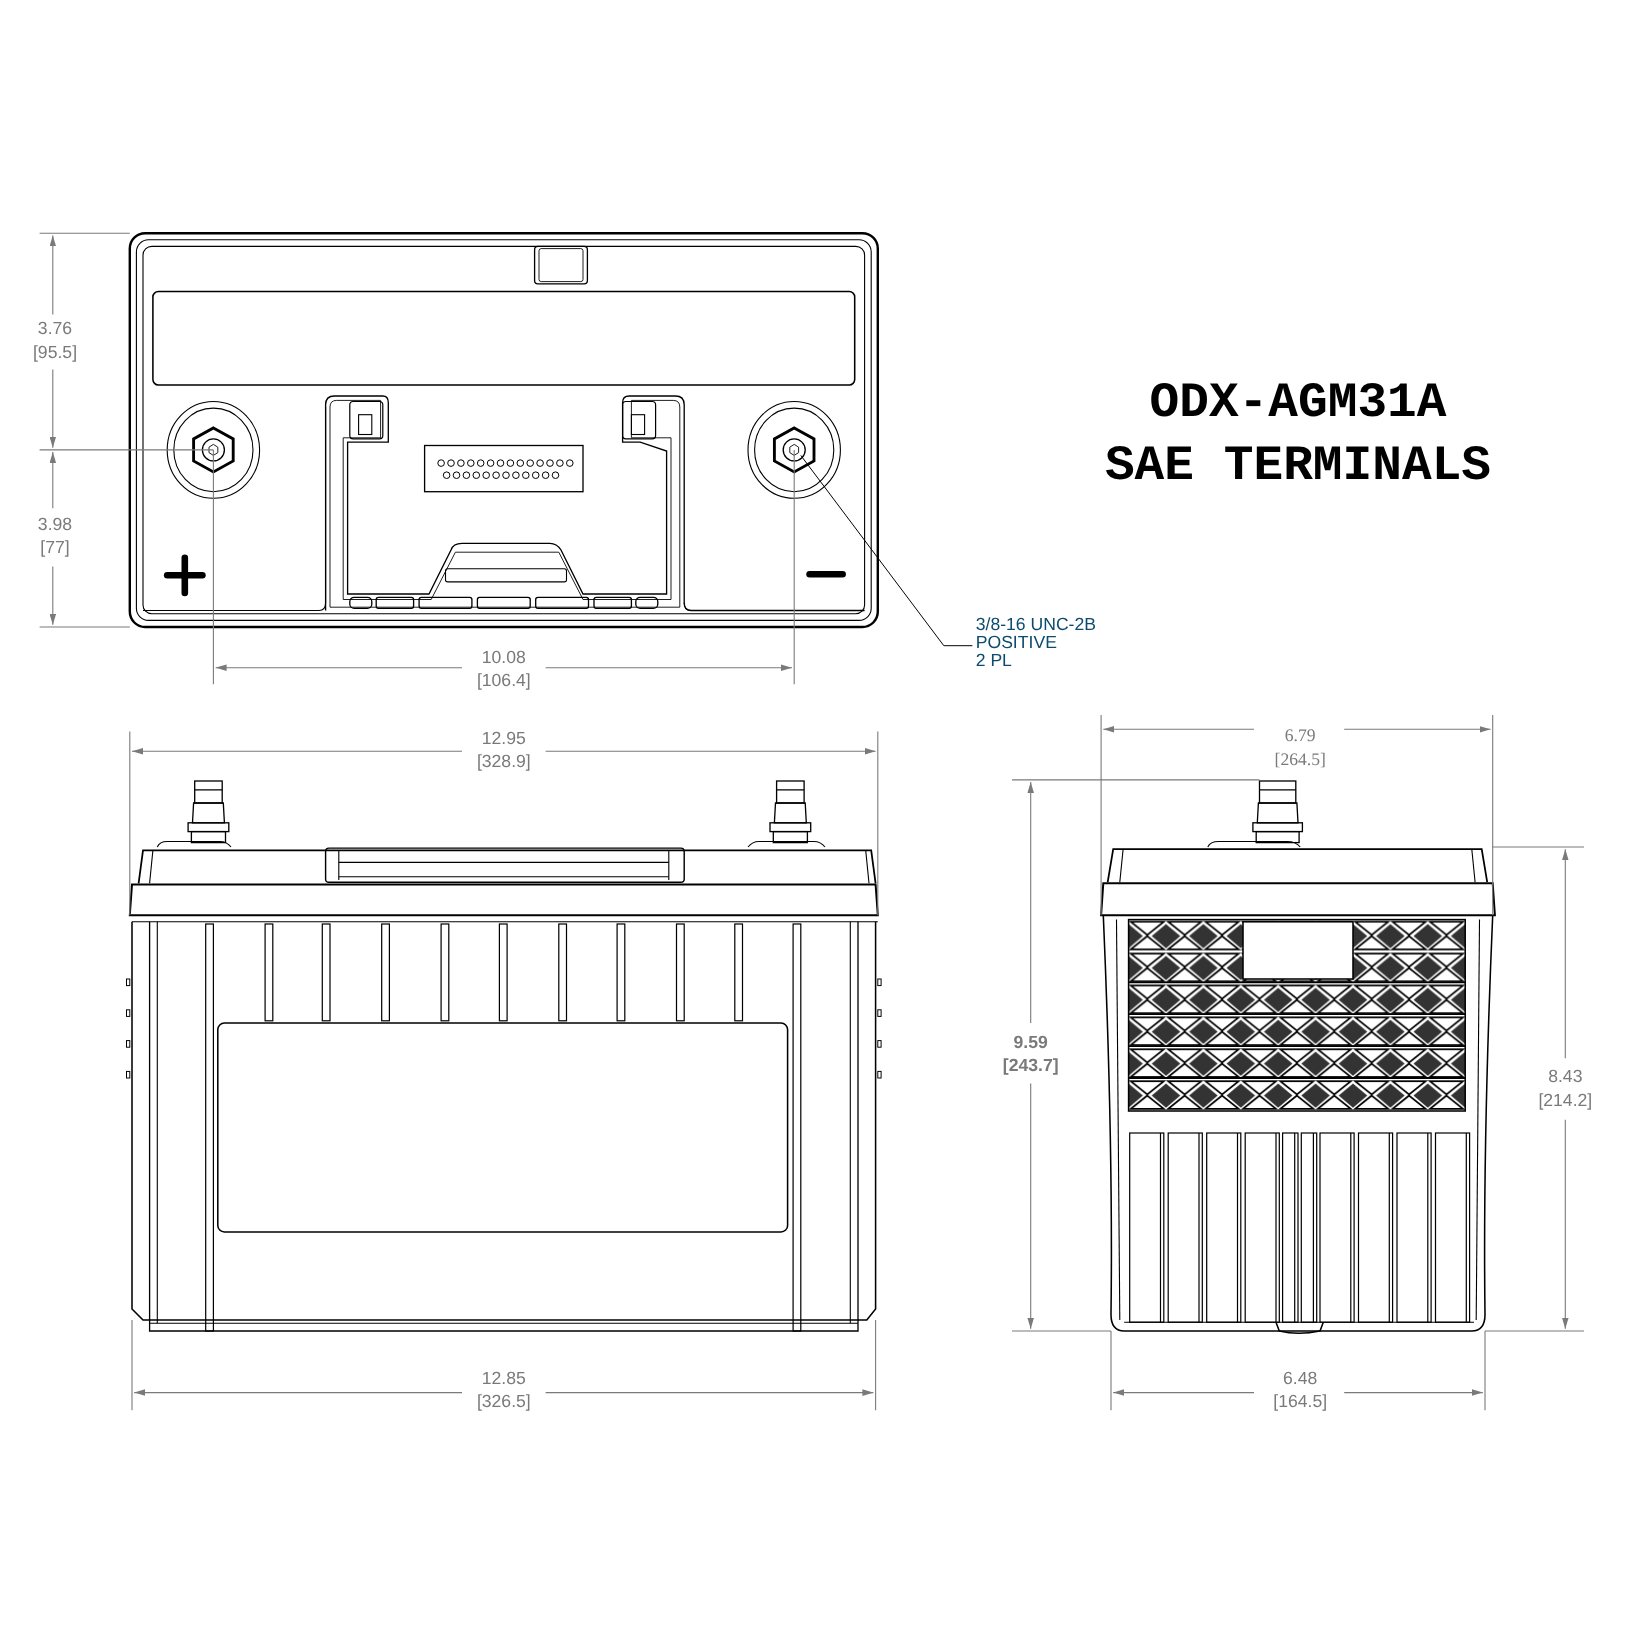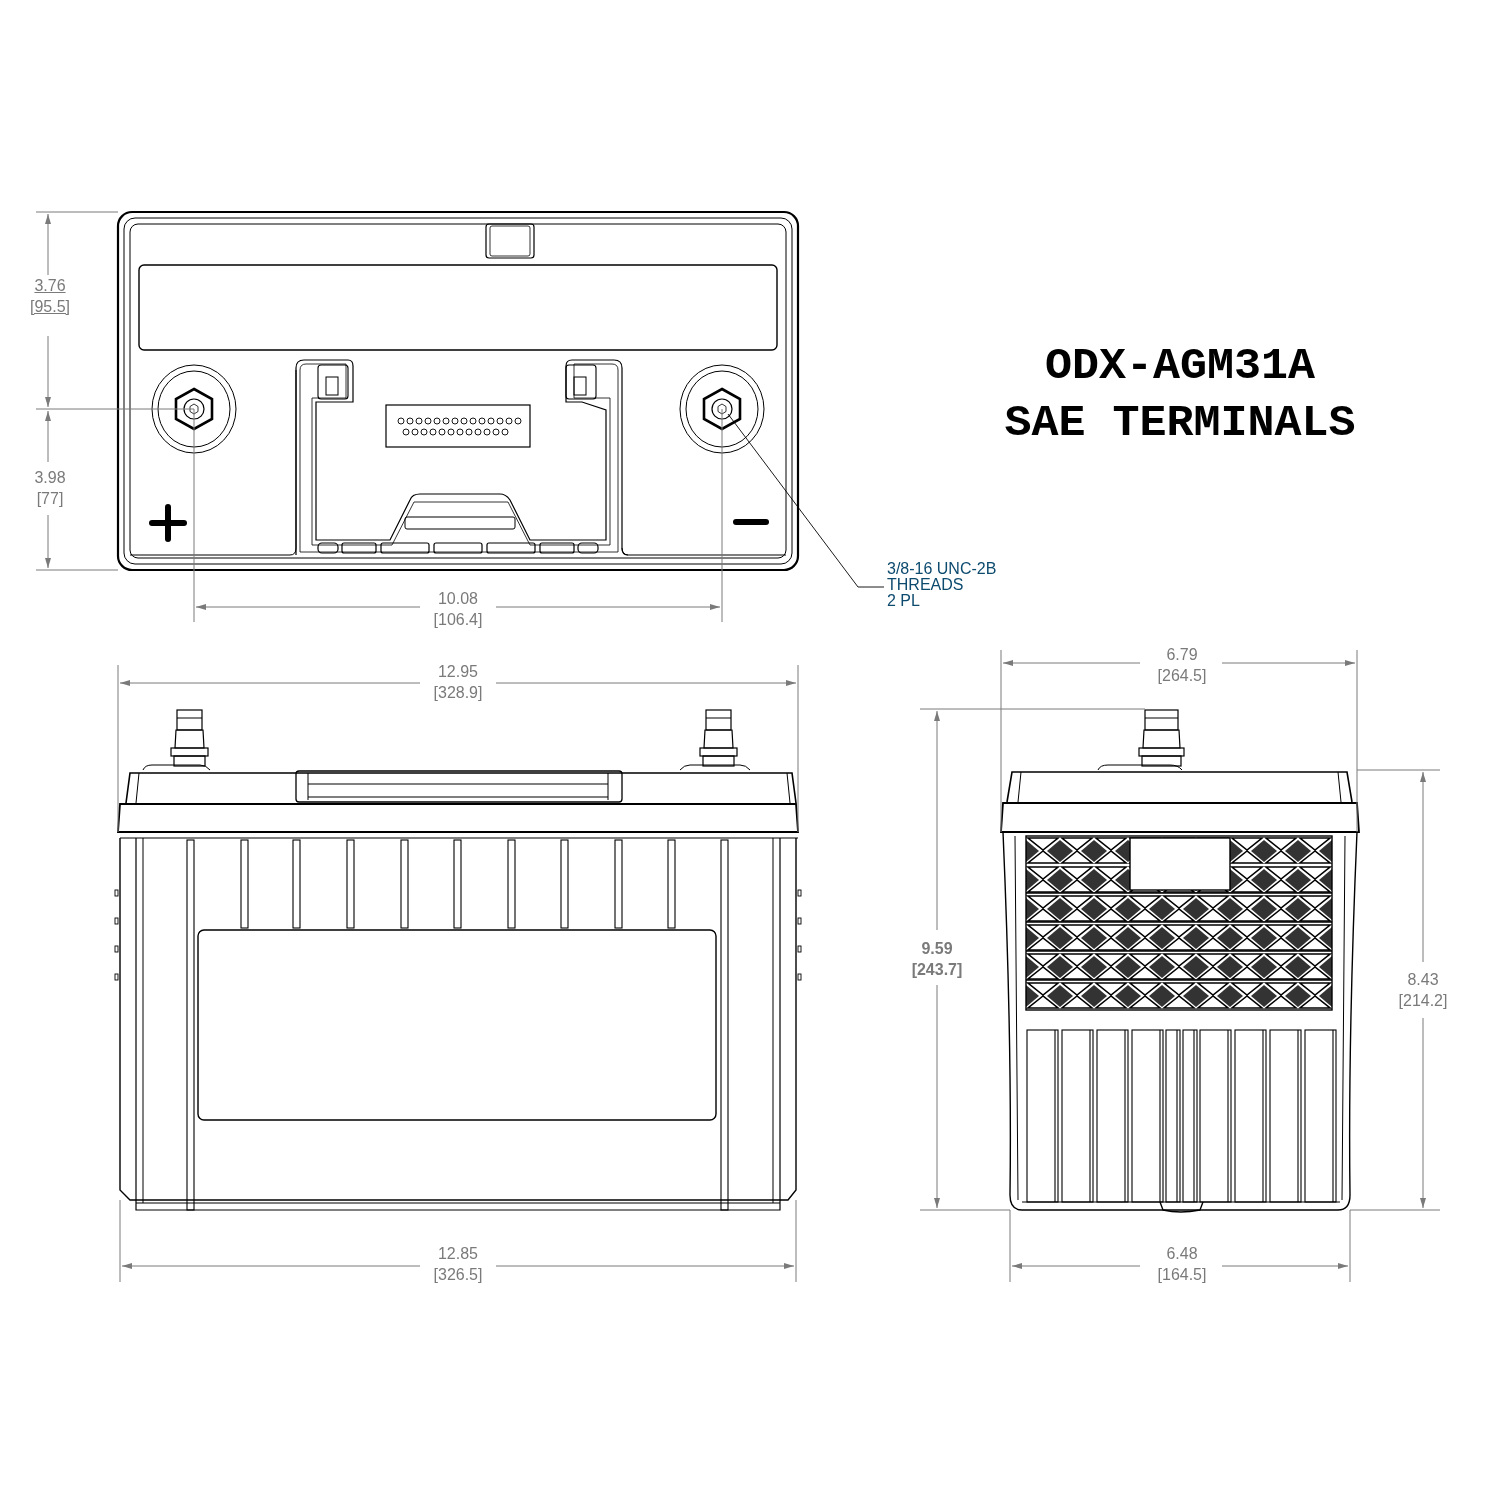--- a/index.html
+++ b/index.html
@@ -270,25 +270,25 @@
   </g>
 </svg>
 
 <div class="title">
   <span>ODX-AGM31A</span>
   <span>SAE TERMINALS</span>
 </div>
 
 <div class="note">
   <span>3/8-16 UNC-2B</span>
-  <span>THREADS</span>
+  <span>POSITIVE</span>
   <span>2 PL</span>
 </div>
 
-<div class="dim" style="left:28px;top:275px;width:44px;text-decoration:underline;">
+<div class="dim" style="left:28px;top:289px;width:44px;">
   <span>3.76</span>
   <span>[95.5]</span>
 </div>
 <div class="dim" style="left:28px;top:467px;width:44px;">
   <span>3.98</span>
   <span>[77]</span>
 </div>
 <div class="dim" style="left:422px;top:588px;width:72px;">
   <span>10.08</span>
   <span>[106.4]</span>
@@ -296,21 +296,21 @@
 
 <div class="dim" style="left:422px;top:661px;width:72px;">
   <span>12.95</span>
   <span>[328.9]</span>
 </div>
 <div class="dim" style="left:422px;top:1243px;width:72px;">
   <span>12.85</span>
   <span>[326.5]</span>
 </div>
 
-<div class="dim" style="left:1144px;top:644px;width:76px;">
+<div class="dim" style="left:1144px;top:659px;width:76px;font-family:Liberation Serif, serif;">
   <span>6.79</span>
   <span>[264.5]</span>
 </div>
 <div class="dim" style="left:900px;top:938px;width:74px;font-weight:bold;">
   <span>9.59</span>
   <span>[243.7]</span>
 </div>
 <div class="dim" style="left:1386px;top:969px;width:74px;">
   <span>8.43</span>
   <span>[214.2]</span>

